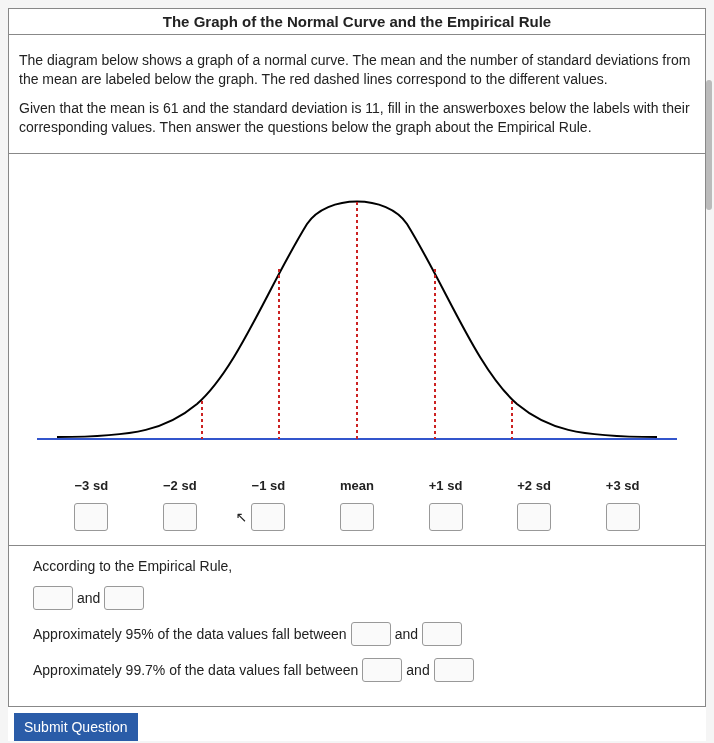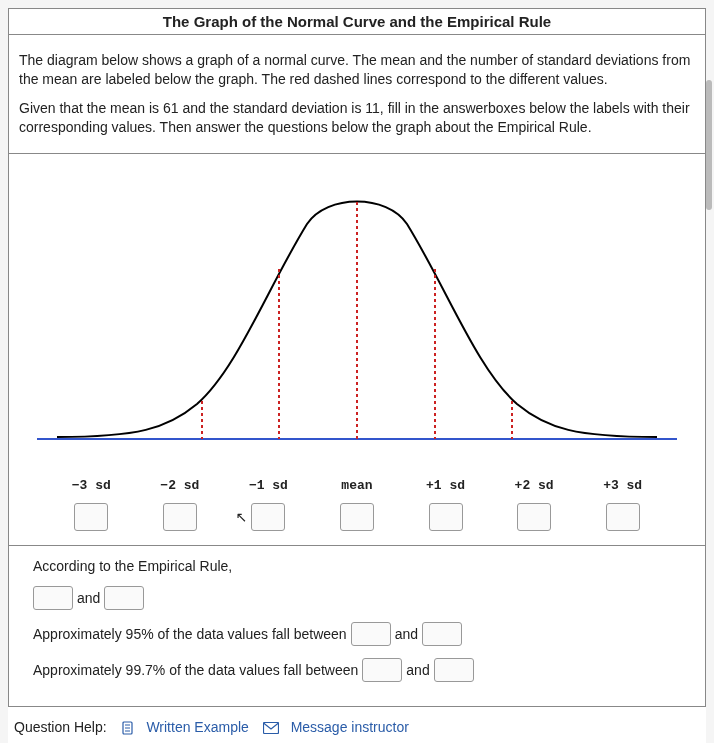--- a/index.html
+++ b/index.html
@@ -6,21 +6,21 @@
     body { font-family: Arial, sans-serif; font-size: 14px; background: #f5f5f5; padding: 8px; width: 714px; color: #222; }
     .container { background: #fff; }
     .title-row { border: 1px solid #888; border-bottom: none; text-align: center; padding: 4px 4px; font-weight: bold; font-size: 15px; }
     .desc-box { border: 1px solid #888; padding: 16px 10px; font-size: 14px; line-height: 1.35; }
     .desc-box p { margin-bottom: 10px; }
     .desc-box p:last-child { margin-bottom: 0; margin-top: 10px; }
     .graph-box { border: 1px solid #888; border-top: none; padding: 10px 8px 14px 8px; }
     .svg-wrap { width: 100%; height: 310px; position: relative; }
     svg { width: 100%; height: 100%; display: block; }
     .axis-labels { display: flex; justify-content: space-around; margin: 4px 30px 10px 30px; font-weight: bold; font-size: 13px; }
-    .axis-labels span { width: 60px; text-align: center; font-family: Liberation Mono, monospace; }
+    .axis-labels span { width: 60px; text-align: center; }
     .input-row { display: flex; justify-content: space-around; margin: 0 30px; }
     .input-row .sm-in { width: 34px; height: 28px; border: 1px solid #999; border-radius: 3px; background: #fafafa; text-align: center; }
     .cursor { position: absolute; font-size: 14px; }
     .rules-box { border: 1px solid #888; border-top: none; padding: 12px 10px; font-size: 14px; }
     .rules-box .line { margin: 12px 14px; display: flex; align-items: center; flex-wrap: wrap; gap: 4px; }
     .rules-box .line:first-child { margin-top: 0; }
     .sm-in2 { width: 40px; height: 24px; border: 1px solid #999; border-radius: 3px; background: #fafafa; text-align: center; }
     .help-row { padding: 12px 6px 6px 6px; font-size: 14px; }
     .help-row .link { color: #2a5ca8; cursor: pointer; margin-left: 6px; }
     .icon-doc, .icon-mail { display: inline-block; vertical-align: middle; margin: 0 2px 0 10px; }
@@ -103,36 +103,17 @@
     </div>
 
     <div class="line">
       <span>Approximately 99.7% of the data values fall between</span>
       <input class="sm-in2" style="">
       <span>and</span>
       <input class="sm-in2" style="">
     </div>
   </div>
 
-  <div class="help-row">
-    <span>Question Help:</span>
-    <span class="icon-doc">
-      <svg width="14" height="14" viewBox="0 0 14 14">
-          <rect x="2" y="1" width="9" height="12" rx="1" fill="none" stroke="#2a5ca8" stroke-width="1.2"></rect>
-          <line x1="4" y1="4" x2="9" y2="4" stroke="#2a5ca8"></line>
-          <line x1="4" y1="7" x2="9" y2="7" stroke="#2a5ca8"></line>
-          <line x1="4" y1="10" x2="9" y2="10" stroke="#2a5ca8"></line>
-        </svg>
-    </span>
-    <span class="link">Written Example</span>
-    <span class="icon-mail">
-      <svg width="16" height="12" viewBox="0 0 16 12">
-          <rect x="0.5" y="0.5" width="15" height="11" rx="1" fill="none" stroke="#2a5ca8" stroke-width="1.2"></rect>
-          <path d="M0.5 1 L8 7 L15.5 1" fill="none" stroke="#2a5ca8" stroke-width="1.2"></path>
-        </svg>
-    </span>
-    <span class="link">Message instructor</span>
-  </div>
 
   <button class="submit-btn">Submit Question</button>
 </div>
 
 <div class="scrollbar-hint"></div>
 
 </body></html>

